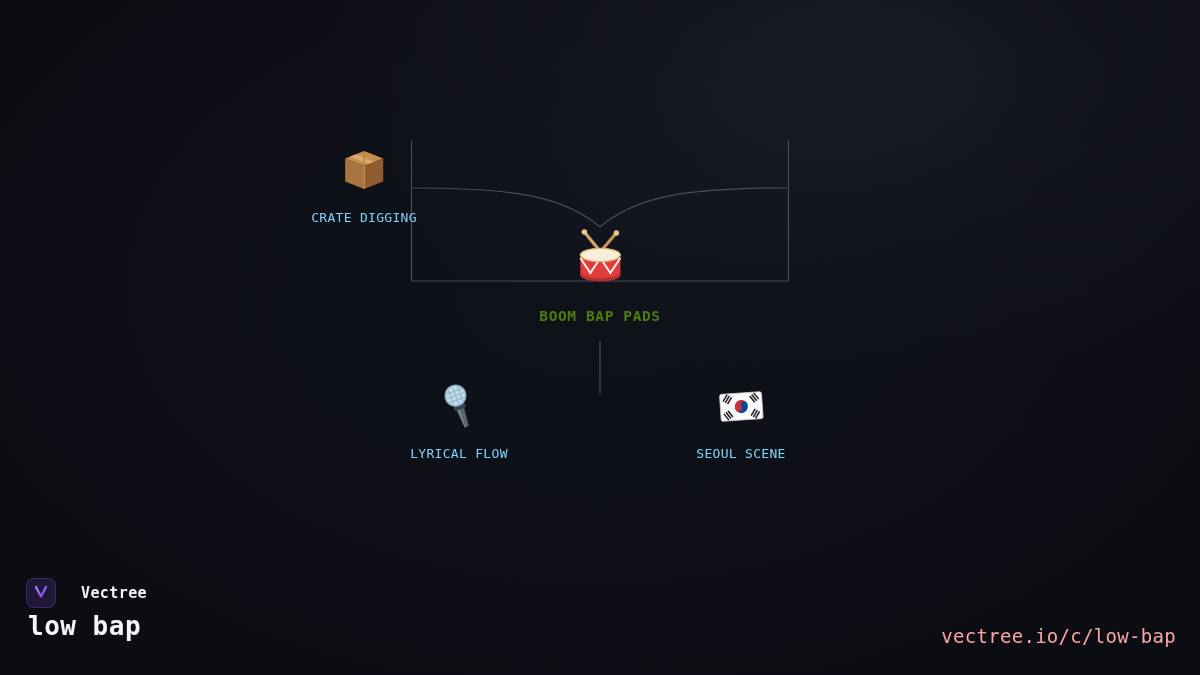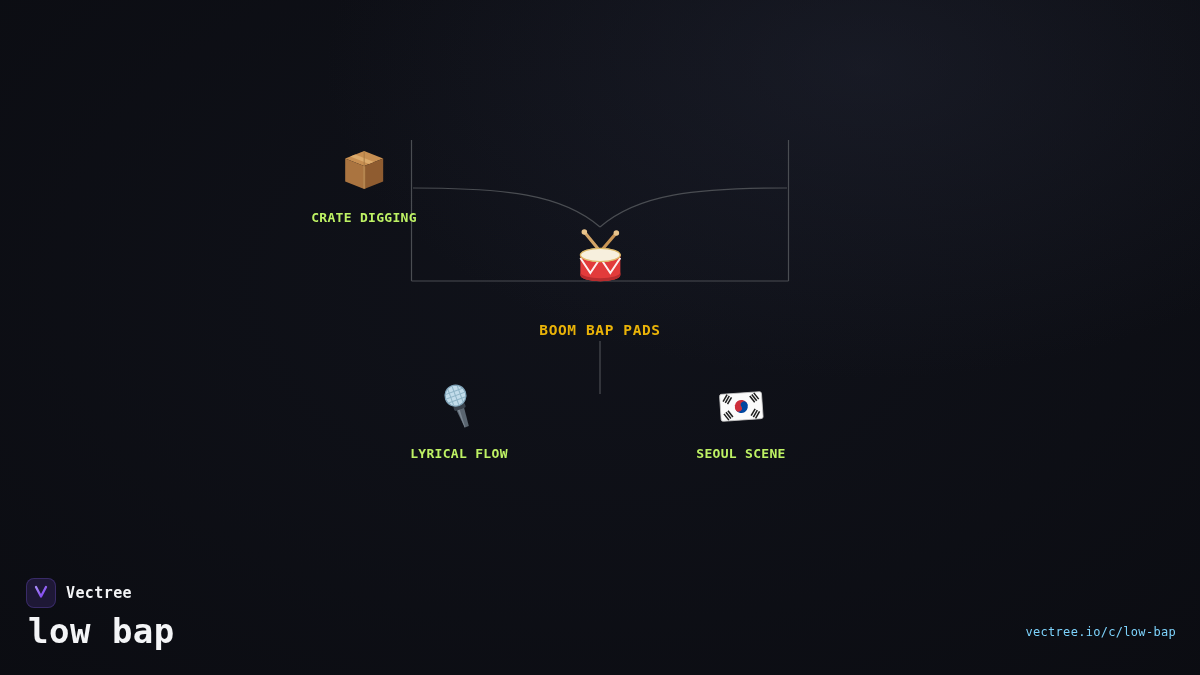--- a/index.html
+++ b/index.html
@@ -17,44 +17,44 @@
   
   .connectors { position:absolute; left:0; top:0; width:1200px; height:675px; }
   .connectors path { stroke:#4a4d52; stroke-width:1.2; fill:none; }
 
   
   .node { position:absolute; display:flex; flex-direction:column; align-items:center; transform:translateX(-50%); }
   .node .icon { line-height:0; }
   .node .icon svg { display:block; }
   .node .label {
     margin-top:16px; font-size:13px; letter-spacing:0.3px;
-    color:#bef264; white-space:nowrap;font-weight:bold;
+    color:#7dd3fc; white-space:nowrap;
   }
   .n-crate   { left:364px; top:146px; }
   .n-lofi    { left:836px; top:146px; }
   .n-center  { left:600px; top:228px; }
   .n-lyrical { left:459px; top:382px; }
   .n-seoul   { left:741px; top:382px; }
-  .n-center .label { margin-top:32px; font-weight:bold; font-size:14.5px; letter-spacing:0.6px; color:#eab308; }
+  .n-center .label { margin-top:18px; font-weight:bold; font-size:14.5px; letter-spacing:0.6px; color:#4d7c0f; }
 
   
-  .brand { position:absolute; left:26px; top:578px; display:flex; align-items:center; gap:10px; }
+  .brand { position:absolute; left:26px; top:578px; display:flex; align-items:center; gap:25px; }
   .logo {
     width:30px; height:30px; border-radius:8px; background:#1e1836;
     display:flex; align-items:center; justify-content:center;
     box-shadow: inset 0 0 0 1px rgba(140,100,255,0.25);
   }
   .brand-name { font-weight:bold; font-size:15px; color:#f3f4f6; letter-spacing:0.4px; }
   .map-title {
     position:absolute; left:28px; top:611px;
-    font-size:34px; font-weight:bold; color:#f4f5f7; letter-spacing:0.5px;
+    font-size:26px; font-weight:bold; color:#f4f5f7; letter-spacing:0.5px;
   }
   .share-url {
     position:absolute; right:24px; top:625px;
-    font-size:12px; color:#7dd3fc; letter-spacing:0.3px;
+    font-size:19px; color:#fca5a5; letter-spacing:0.3px;
   }
 </style>
 </head>
 <body>
 
 <div class="stage">
 
   <svg class="connectors" viewBox="0 0 1200 675">
     <path d="M411.5,140 V281"></path>
     <path d="M788.5,140 V281"></path>

